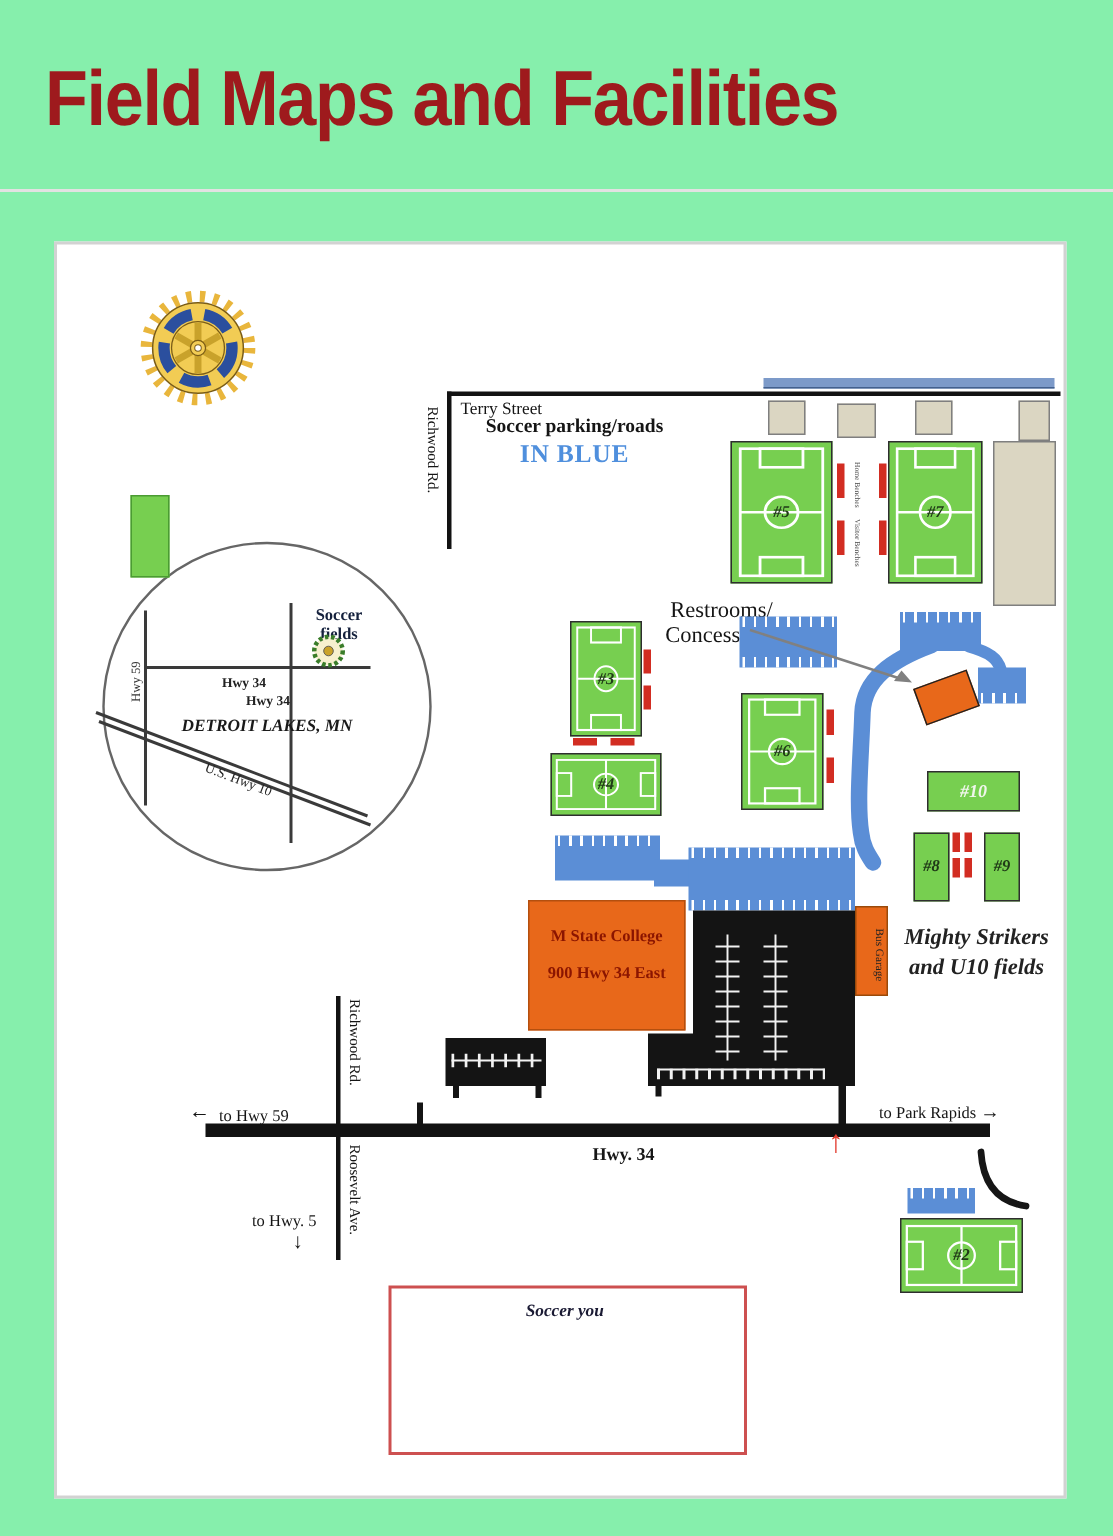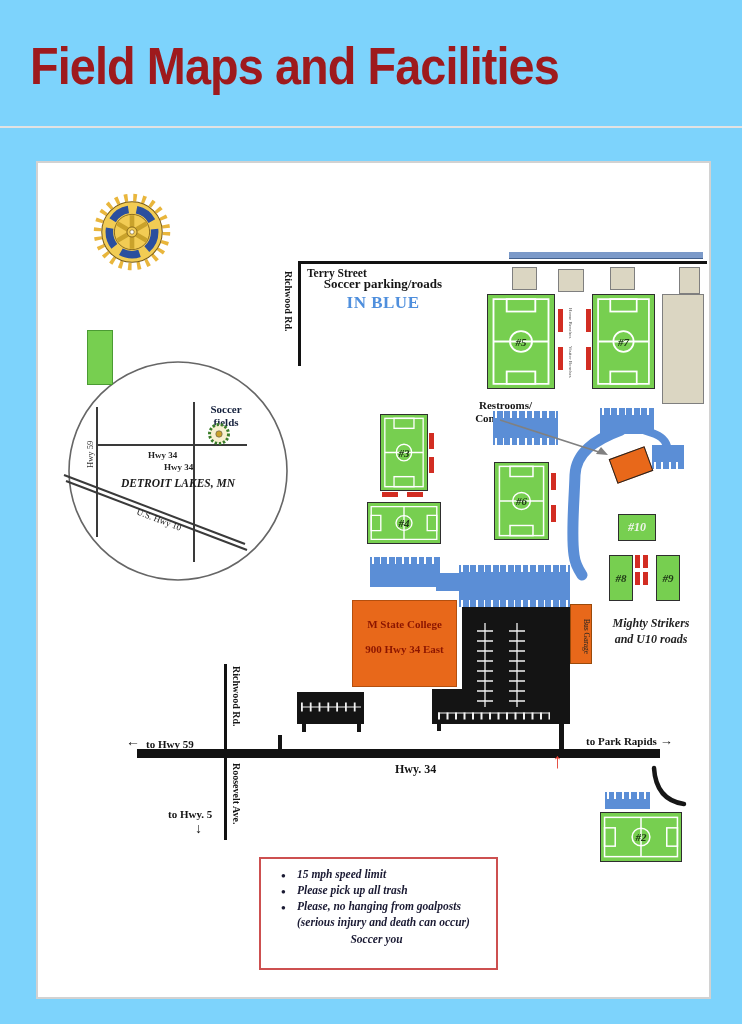--- a/index.html
+++ b/index.html
@@ -1,48 +1,48 @@
 <!DOCTYPE html>
 <html><head>
 <meta charset="utf-8">
 <style>
   html,body{margin:0;padding:0;background:#fff;}
-  .page{position:relative;width:742px;height:1024px;background:#7dd3fc;overflow:hidden;
+  .page{position:relative;width:742px;height:1024px;background:#86efac;overflow:hidden;
         font-family:"Liberation Serif",serif;}
   .abs{position:absolute;}
   .heading{left:30px;top:36px;width:740px;font-family:"Liberation Sans",sans-serif;
            font-weight:bold;font-size:52px;color:#9e1a1d;letter-spacing:-1px;
            transform:scaleX(.9);transform-origin:0 50%;white-space:nowrap;}
   .divider{left:0;top:126px;width:742px;height:2px;background:#e2e2e2;}
   .mapbox{left:36px;top:161px;width:671px;height:834px;background:#fff;
           border:2px solid #d2d2d2;box-sizing:content-box;}
   .mapbox *{box-sizing:border-box;}
   .maptitle{left:143px;top:63px;font-size:21px;font-weight:600;letter-spacing:.4px;color:#121212;white-space:nowrap;}
-  .lbl{color:#151515;font-size:11px;line-height:1.15;font-weight:bold;}
+  .lbl{color:#151515;font-size:11px;line-height:1.15;}
   .vtext{writing-mode:vertical-rl;}
   .road{background:#121212;}
   .bluebar{background:#7c9ac9;border-bottom:1px solid #43608d;}
   .tan{background:#dbd6c2;border:1px solid #7f7f7f;}
   .park{background:#5b8ed6;}
   .park.tt::before{content:"";position:absolute;top:0;left:2px;right:2px;height:7px;
       background:repeating-linear-gradient(90deg,#fff 0 1.6px,transparent 1.6px 7.5px);}
   .park.bb::after{content:"";position:absolute;bottom:0;left:2px;right:2px;height:7px;
       background:repeating-linear-gradient(90deg,#fff 0 1.6px,transparent 1.6px 7.5px);}
   .field{background:#77cf50;border:1.5px solid #2e2e2e;}
   .field svg{position:absolute;inset:0;width:100%;height:100%;}
   .fnum{position:absolute;left:0;right:0;top:50%;transform:translateY(-52%);
         text-align:center;font-weight:bold;font-style:italic;font-size:11px;color:#203a17;}
   .bench{background:#d22d22;position:absolute;}
   .blacklot{background:#141414;position:absolute;}
   .orange{background:#e8681a;}
   .college{border:1px solid #b44f0e;text-align:center;color:#8b1500;font-weight:bold;font-size:11px;}
   .benchtxt{position:absolute;writing-mode:vertical-rl;font-size:5px;color:#4a4a4a;line-height:1;}
   .legend1{font-weight:bold;font-size:13px;color:#151515;text-align:center;}
   .legend2{font-weight:bold;font-size:17px;color:#4f8fdd;text-align:center;letter-spacing:.5px;}
-  .mighty{font-style:italic;font-weight:bold;font-size:12px;color:#222;text-align:center;line-height:1.35;}
+  .mighty{font-style:italic;font-weight:bold;font-size:15px;color:#222;text-align:center;line-height:1.35;}
   .rules{border:2px solid #cd5050;padding:6px 10px 4px 6px;color:#1a1a33;}
   .rules ul{margin:2px 0 0 0;padding:0 0 0 30px;list-style:none;}
   .rules li{position:relative;font-weight:bold;font-style:italic;font-size:11.5px;line-height:1.32;margin-bottom:1px;}
   .rules li::before{content:"\2022";position:absolute;left:-16px;top:0;font-size:13px;}
   .thanks{text-align:center;font-weight:bold;font-style:italic;font-size:11.5px;margin-top:3px;}
 </style>
 </head>
 <body>
 
 <div class="page">
@@ -138,21 +138,21 @@
 
     <div class="bench" style="left:520px;top:146px;width:5px;height:23px;"></div>
     <div class="bench" style="left:548px;top:146px;width:5px;height:23px;"></div>
     <div class="bench" style="left:520px;top:184px;width:5px;height:23px;"></div>
     <div class="bench" style="left:548px;top:184px;width:5px;height:23px;"></div>
     <div class="benchtxt" style="left:530px;top:145px;">Home Benches</div>
     <div class="benchtxt" style="left:530px;top:183px;">Visitor Benches</div>
 
     <div class="abs" style="left:49px;top:167px;width:26px;height:55px;background:#77cf50;border:1px solid #4b9b33;"></div>
 
-    <div class="abs lbl" style="left:392px;top:236px;width:102px;text-align:right;font-size:11px;">
+    <div class="abs lbl" style="left:392px;top:236px;width:102px;text-align:center;font-size:15px;">
       <span>Restrooms/</span><br>
       <span>Concessions</span>
     </div>
 
     <div class="abs park tt bb" style="left:455px;top:248px;width:65px;height:34px;"></div>
     <div class="abs park tt" style="left:562px;top:245px;width:54px;height:26px;"></div>
     <div class="abs park bb" style="left:614px;top:282px;width:32px;height:24px;"></div>
     <div class="abs park tt" style="left:332px;top:394px;width:70px;height:30px;"></div>
     <div class="abs park" style="left:398px;top:410px;width:26px;height:18px;"></div>
     <div class="abs park tt bb" style="left:421px;top:402px;width:111px;height:42px;"></div>
@@ -192,37 +192,37 @@
           <line x1="5" y1="45" x2="55" y2="45"></line>
         <circle cx="30" cy="45" r="10"></circle>
           <rect x="17" y="4" width="26" height="12"></rect>
           <rect x="17" y="74" width="26" height="12"></rect>
       </svg>
       <span class="fnum">#6</span>
     </div>
     <div class="bench" style="left:513px;top:310px;width:5px;height:17px;"></div>
     <div class="bench" style="left:513px;top:342px;width:5px;height:17px;"></div>
 
-    <div class="abs field" style="left:580px;top:351px;width:38px;height:27px;">
+    <div class="abs field" style="left:580px;top:351px;width:62px;height:27px;">
       <span class="fnum" style="color:#f0f6ec;font-size:12px;">#10</span>
     </div>
     <div class="abs field" style="left:571px;top:392px;width:24px;height:46px;">
       <span class="fnum">#8</span>
     </div>
     <div class="abs field" style="left:618px;top:392px;width:24px;height:46px;">
       <span class="fnum">#9</span>
     </div>
     <div class="bench" style="left:597px;top:392px;width:5px;height:13px;"></div>
     <div class="bench" style="left:605px;top:392px;width:5px;height:13px;"></div>
     <div class="bench" style="left:597px;top:409px;width:5px;height:13px;"></div>
     <div class="bench" style="left:605px;top:409px;width:5px;height:13px;"></div>
 
     <div class="abs mighty" style="left:562px;top:452px;width:102px;">
       <span>Mighty Strikers</span><br>
-      <span>and U10 roads</span>
+      <span>and U10 fields</span>
     </div>
 
     <div class="abs orange college" style="left:314px;top:437px;width:105px;height:87px;">
       <div style="margin-top:17px;">M State College</div>
       <div style="margin-top:13px;">900 Hwy 34 East</div>
     </div>
 
     <div class="blacklot" style="left:424px;top:444px;width:108px;height:83px;"></div>
     <div class="blacklot" style="left:394px;top:526px;width:138px;height:35px;"></div>
     <div class="blacklot" style="left:259px;top:529px;width:67px;height:32px;"></div>
@@ -255,25 +255,20 @@
         <rect x="4" y="5" width="82" height="45"></rect>
           <line x1="45" y1="5" x2="45" y2="50"></line>
         <circle cx="45" cy="27.5" r="10"></circle>
           <rect x="4" y="17" width="12" height="21"></rect>
           <rect x="74" y="17" width="12" height="21"></rect>
       </svg>
       <span class="fnum">#2</span>
     </div>
 
     <div class="abs rules" style="left:221px;top:694px;width:239px;height:113px;">
-      <ul>
-        <li>15 mph speed limit</li>
-        <li>Please pick up all trash</li>
-        <li style="width:185px;">Please, no hanging from goalposts (serious injury and death can occur)</li>
-      </ul>
       <div class="thanks">Soccer you</div>
     </div>
 
     <svg class="abs" style="left:0;top:0;pointer-events:none;" width="671" height="834" viewBox="0 0 671 834">
 
       <line x1="462" y1="257" x2="564" y2="290" stroke="#808080" stroke-width="1.6"></line>
       <polygon points="570,292 558,291 563,284" fill="#808080"></polygon>
 
       <g stroke="#f2f2f2" stroke-width="1.3">
         <path d="M447,460 V544 M439,468 H455 M439,478 H455 M439,488 H455 M439,498 H455 M439,508 H455 M439,518 H455 M439,528 H455 M439,538 H455"></path>

